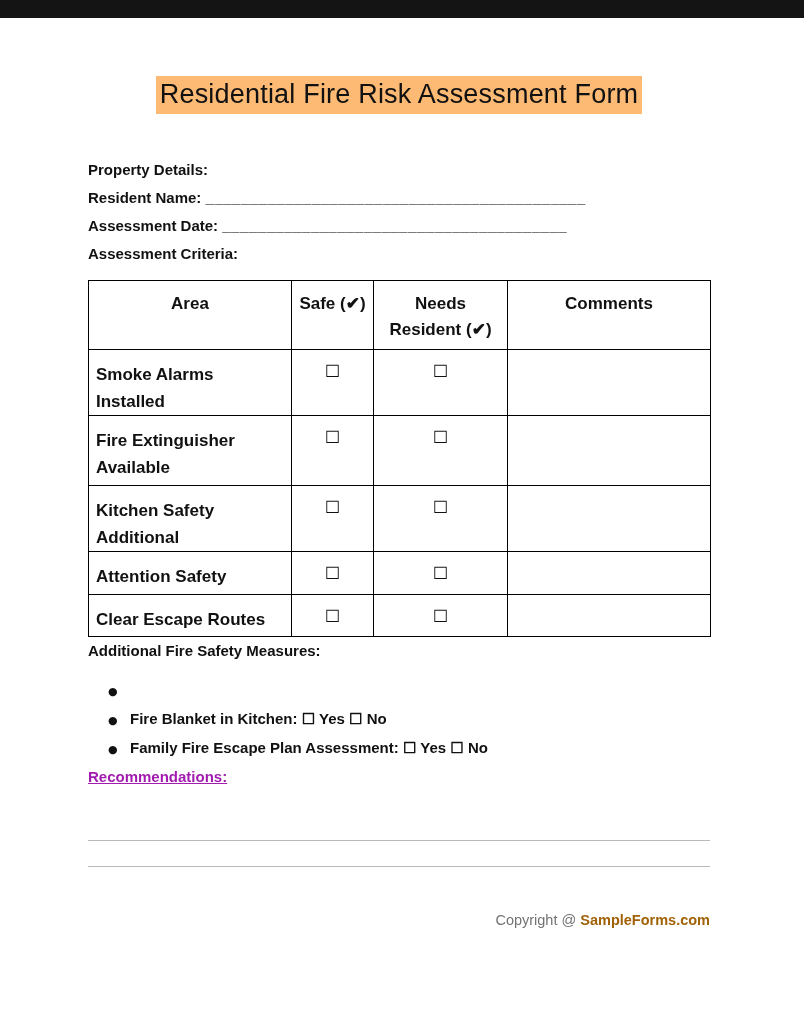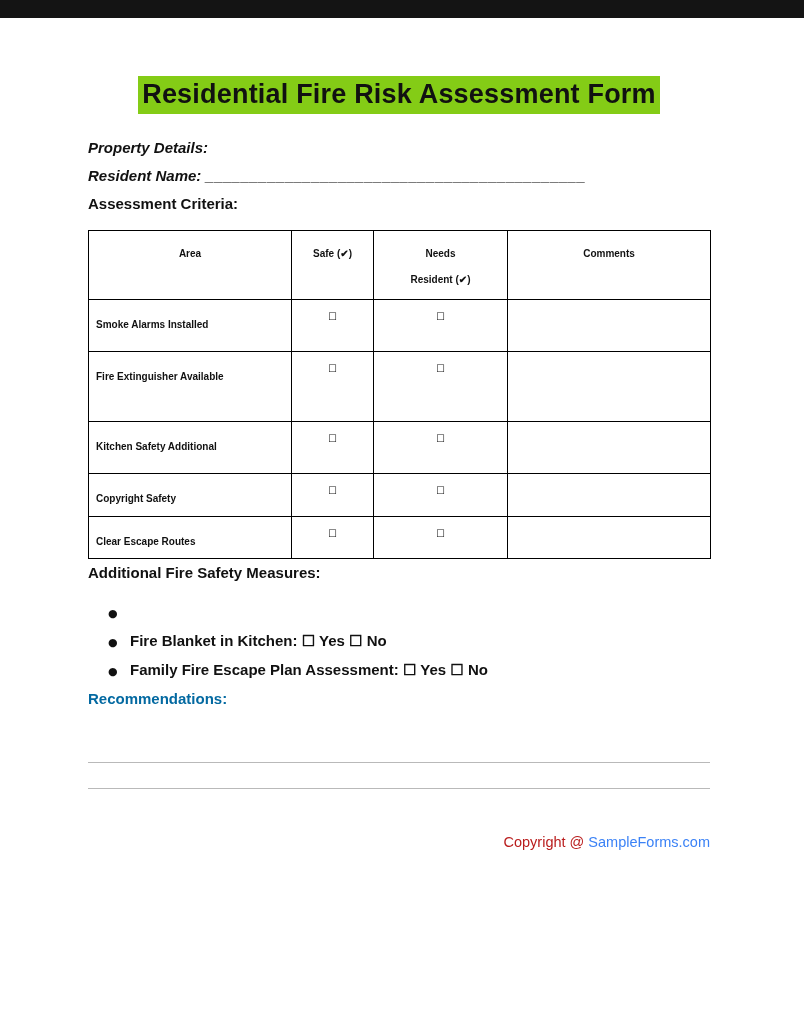--- a/index.html
+++ b/index.html
@@ -10,45 +10,45 @@
     font-family: "Liberation Sans", sans-serif;
     color: #111111;
     overflow: hidden;
   }
   .top-bar { width: 804px; height: 18px; background: #141414; }
   .content { padding: 0 94px 0 88px; }
 
   .title-wrap { text-align: center; margin-top: 58px; }
   .title-highlight {
     display: inline-block;
-    background: #84cc16;
+    background: #fdba74;
     padding: 3px 4px 4px 4px;
     font-size: 27px;
-    font-weight: bold;
+    font-weight: normal;
     color: #111111;
     letter-spacing: 0.2px;
   }
 
-  .section-props { margin-top: 20px; font-style: italic; }
+  .section-props { margin-top: 42px; }
   p.line { margin: 0; line-height: 28px; font-size: 15px; }
   .bold { font-weight: bold; }
   .blank { font-weight: bold; letter-spacing: 0.5px; }
 
   .criteria-heading { margin-top: 20px; }
 
   table.assessment {
     border-collapse: collapse;
     margin-top: 12px;
     width: 622px;
     table-layout: fixed;
   }
   table.assessment th, table.assessment td {
     border: 1px solid #000000;
     vertical-align: top;
-    font-size: 10px;
+    font-size: 17px;
   }
   table.assessment th {
     font-weight: bold;
     text-align: center;
     padding-top: 10px;
     line-height: 26px;
   }
   col.c-area { width: 203px; }
   col.c-safe { width: 82px; }
   col.c-needs { width: 134px; }
@@ -74,45 +74,49 @@
   .measures-heading { margin-top: 26px; }
   ul.measures { list-style: none; margin: 13px 0 0 0; padding: 0 0 0 20px; }
   ul.measures li { display: flex; align-items: baseline; line-height: 27px; font-size: 15px; }
   ul.measures .dot {
     width: 22px; flex: 0 0 22px;
     font-size: 11px;
     font-family: "DejaVu Sans", sans-serif;
   }
   ul.measures .m-label, ul.measures .m-options { font-weight: bold; white-space: pre; }
 
-  .rec-heading { margin-top: 20px; color: #0369a1; }
+  .rec-heading { margin-top: 20px; color: #a21caf; text-decoration: underline; }
   .rec-line { border-bottom: 1px solid #b9b9b9; width: 622px; }
   .rec-line.first { height: 50px; }
   .rec-line.second { height: 26px; }
 
   .footer { margin-top: 45px; text-align: right; font-size: 14.5px; }
-  .footer .copy { color: #b91c1c; }
-  .footer .brand { color: #3b82f6; font-weight: normal; cursor: pointer; }
+  .footer .copy { color: #737373; }
+  .footer .brand { color: #a16207; font-weight: bold; cursor: pointer; }
 </style>
 </head>
 <body>
 
 <div class="top-bar"></div>
 
 <div class="content">
 
   <div class="title-wrap">
     <span class="title-highlight">Residential Fire Risk Assessment Form</span>
   </div>
 
   <div class="section-props">
     <p class="line"><span class="bold">Property Details:</span></p>
     <p class="line">
       <span class="bold">Resident Name:</span>
       <span class="blank">___________________________________________</span>
+    </p>
+    <p class="line">
+      <span class="bold">Assessment Date:</span>
+      <span class="blank">_______________________________________</span>
     </p>
   </div>
 
   <p class="line criteria-heading"><span class="bold">Assessment Criteria:</span></p>
 
   <table class="assessment">
     <colgroup>
       <col class="c-area">
         <col class="c-safe">
         <col class="c-needs">
@@ -140,21 +144,21 @@
       <td class="cb">☐</td>
       <td></td>
     </tr>
     <tr class="r2">
       <td class="area">Kitchen Safety Additional</td>
       <td class="cb">☐</td>
       <td class="cb">☐</td>
       <td></td>
     </tr>
     <tr class="r3">
-      <td class="area">Copyright Safety</td>
+      <td class="area">Attention Safety</td>
       <td class="cb">☐</td>
       <td class="cb">☐</td>
       <td></td>
     </tr>
     <tr class="r4">
       <td class="area">Clear Escape Routes</td>
       <td class="cb">☐</td>
       <td class="cb">☐</td>
       <td></td>
     </tr>

